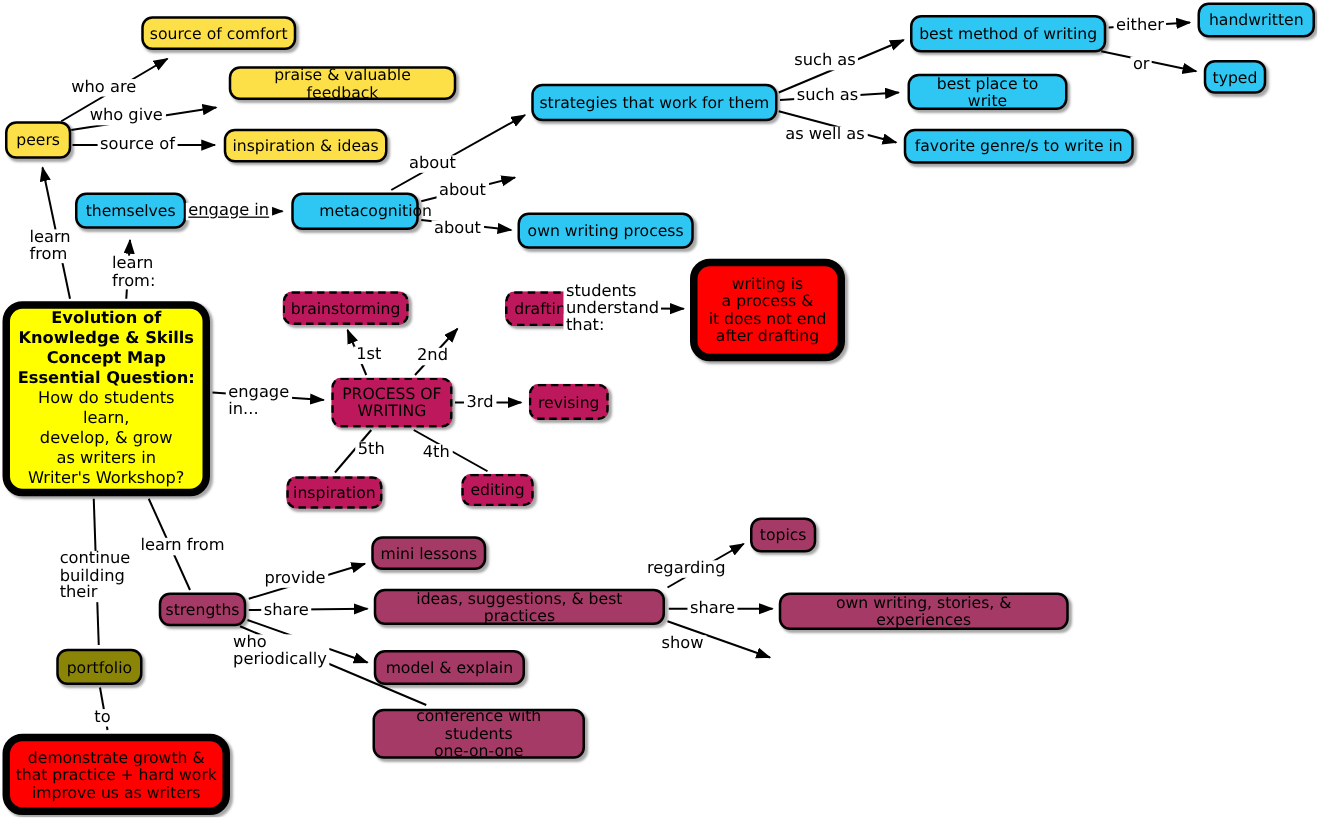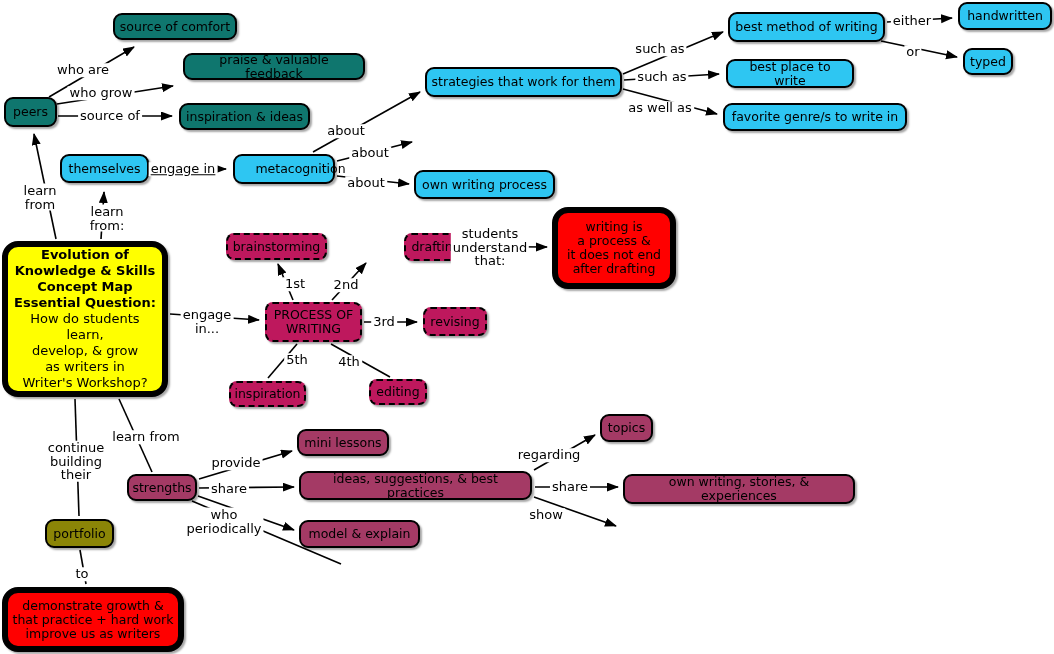--- a/index.html
+++ b/index.html
@@ -6,35 +6,35 @@
   .canvas{
     position:relative;width:1054px;height:654px;background:#ffffff;
     font-family:"DejaVu Sans","Liberation Sans",sans-serif;color:#000;overflow:hidden;
   }
   svg.wires{position:absolute;left:0;top:0;width:1054px;height:654px;}
   .node{
     position:absolute;box-sizing:border-box;display:flex;align-items:center;justify-content:center;
     text-align:center;border:2px solid #000;border-radius:9px;font-size:12.5px;line-height:14px;
     padding:1px 4px;white-space:pre-line;box-shadow:2px 2px 2px rgba(0,0,0,0.35);
   }
-  .green{background:#0f766e;}
+  .green{background:#fde047;}
   .blue{background:#2EC6F2;}
   .orange{background:#be185d;border:2px dashed #000;border-radius:8px;}
   .purple{background:#A43A65;}
   .olive{background:#8B8507;}
   .thick{border:6px solid #000;border-radius:16px;}
   .red{background:#FF0000;}
   .yellow{background:#FFFF00;}
   .main-node{flex-direction:column;font-size:13px;line-height:16px;padding:6px 4px;}
   .bold{font-weight:bold;}
   .pre{white-space:pre-line;}
   .gap{height:15px;}
   .elabel{
     position:absolute;transform:translate(-50%,-50%);background:#fff;font-size:13px;line-height:13.5px;
-    text-align:center;white-space:pre-line;padding:0 2px;
+    white-space:pre-line;padding:0 2px;
   }
 </style>
 </head>
 <body>
 
 <div class="canvas">
 
   <svg class="wires" viewBox="0 0 1054 654">
     <defs>
       <marker id="arr" markerUnits="userSpaceOnUse" markerWidth="13" markerHeight="10" refX="11" refY="4.5" orient="auto">
@@ -116,27 +116,29 @@
 it does not end
 after drafting</div>
   <div class="node red thick" style="left:2px;top:587px;width:182px;height:65px;">demonstrate growth &amp;
 that practice + hard work
 improve us as writers</div>
 
   <div class="node purple" style="left:297px;top:429px;width:92px;height:27px;">mini lessons</div>
   <div class="node purple" style="left:127px;top:474px;width:70px;height:27px;">strengths</div>
   <div class="node purple" style="left:299px;top:471px;width:233px;height:29px;">ideas, suggestions, &amp; best practices</div>
   <div class="node purple" style="left:299px;top:520px;width:121px;height:28px;">model &amp; explain</div>
+  <div class="node purple" style="left:298px;top:567px;width:170px;height:40px;">conference with students
+one-on-one</div>
   <div class="node purple" style="left:600px;top:414px;width:53px;height:28px;">topics</div>
   <div class="node purple" style="left:623px;top:474px;width:232px;height:30px;">own writing, stories, &amp; experiences</div>
 
   <div class="node olive" style="left:45px;top:519px;width:69px;height:29px;">portfolio</div>
 
   <span class="elabel" style="left:83px;top:70px;">who are</span>
-  <span class="elabel" style="left:101px;top:93px;">who grow</span>
+  <span class="elabel" style="left:101px;top:93px;">who give</span>
   <span class="elabel" style="left:110px;top:116px;">source of</span>
   <span class="elabel" style="left:40px;top:197px;">learn
 from</span>
   <span class="elabel" style="left:107px;top:218px;">learn
 from:</span>
   <span class="elabel" style="left:183px;top:169px;text-decoration:underline;">engage in</span>
   <span class="elabel" style="left:346px;top:131px;">about</span>
   <span class="elabel" style="left:370px;top:153px;">about</span>
   <span class="elabel" style="left:366px;top:183px;">about</span>
   <span class="elabel" style="left:660px;top:49px;">such as</span>

